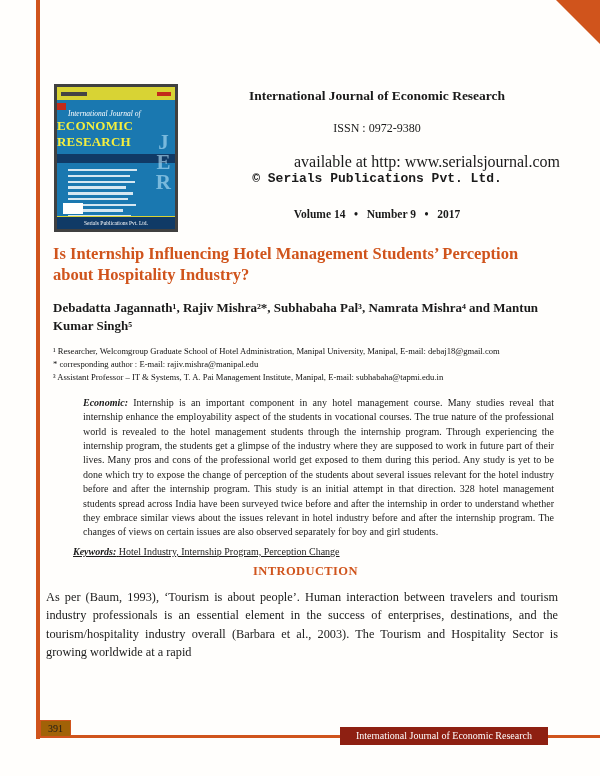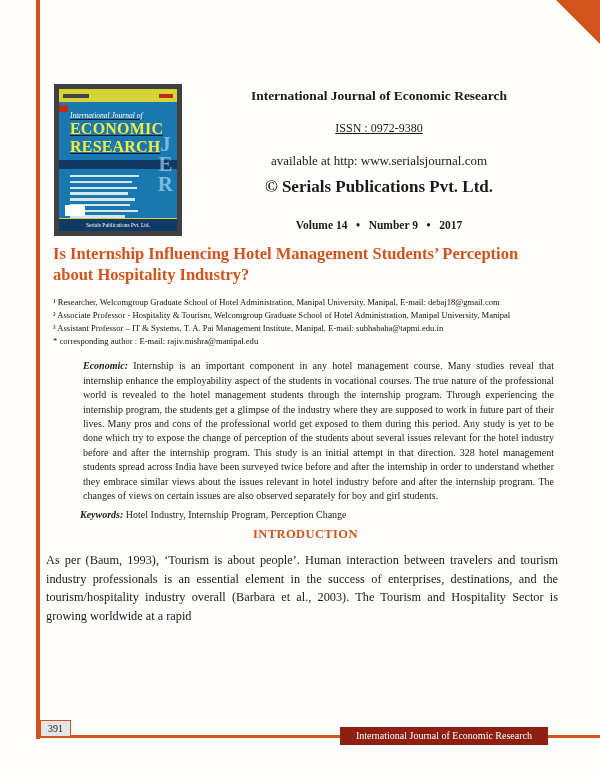--- a/index.html
+++ b/index.html
@@ -8,57 +8,57 @@
     font-family:"Liberation Serif", serif;color:#1a1a1a;
   }
   
   .left-strip{position:absolute;left:36px;top:0;width:4px;height:739px;background:var(--accent,#d0541c);}
   .corner-accent{position:absolute;top:0;right:0;width:0;height:0;
     border-top:44px solid var(--accent,#d0541c);border-left:44px solid transparent;}
   
   .header-row{position:absolute;left:54px;right:40px;top:84px;display:flex;gap:16px;}
   .header-text{flex:1;text-align:center;padding-top:4px;}
   .h-title{font-size:13.5px;font-weight:bold;}
-  .h-issn{margin-top:17px;font-size:12px;text-decoration:underline;}
-  .h-avail{margin-top:17px;font-size:13px;}
-  .h-pub{margin-top:8px;font-size:17px;font-weight:bold;}
+  .h-issn{margin-top:17px;font-size:12px;}
+  .h-avail{margin-top:17px;font-size:16px;text-align:right;}
+  .h-pub{margin-top:0;font-size:13px;font-weight:bold;font-family:Liberation Mono, monospace;}
   .h-vol{margin-top:22px;font-size:11.5px;font-weight:bold;}
   
   .cover{position:relative;width:118px;height:142px;background:var(--cover_blue,#1a78b0);
-    border:5px solid #404040;overflow:hidden;flex-shrink:0;text-decoration:underline;}
+    border:3px solid #404040;overflow:hidden;flex-shrink:0;}
   .cover-topband{height:13px;background:var(--cover_yellow,#d8d334);display:flex;align-items:center;justify-content:space-between;padding:0 4px;}
   .cover-topband .mark{height:4px;background:#444;}
   .cover-topband .mark.red{background:var(--cover_red,#c22b1a);}
   .cover-redblock{position:absolute;left:0;top:16px;width:9px;height:7px;background:var(--cover_red,#c22b1a);}
   .cover-title1{margin-top:9px;color:#ffffff;font-style:italic;font-size:7.5px;padding-left:11px;}
-  .cover-title2{color:#f4ee3f;font-weight:bold;font-size:16px;padding-left:11px;letter-spacing:.2px;}
+  .cover-title2{color:#f4ee3f;font-weight:bold;font-size:13px;letter-spacing:.2px;}
   .cover-navband{margin-top:4px;height:9px;background:var(--cover_navy,#103a66);}
   .cover-lines{margin:6px 0 0 11px;width:72px;}
   .cover-lines .cl{height:2.4px;background:rgba(255,255,255,.82);margin-bottom:3.4px;}
   .cover-jer{position:absolute;right:4px;top:46px;font-weight:bold;font-size:21px;line-height:.95;
     color:rgba(185,228,250,.6);white-space:pre-line;text-align:center;}
   .cover-barcode{position:absolute;bottom:15px;left:6px;width:20px;height:11px;background:#ffffff;}
   .cover-bottom{position:absolute;bottom:0;left:0;right:0;height:12px;background:var(--cover_navy,#103a66);
     color:#ffffff;font-size:5.5px;display:flex;align-items:center;justify-content:center;
     border-top:1.5px solid var(--cover_yellow,#d8d334);}
   
   .article{position:absolute;left:53px;right:42px;top:243px;}
   .a-title{color:var(--accent,#d0541c);font-size:16.5px;font-weight:bold;line-height:1.3;}
   .a-authors{margin-top:13px;font-size:13px;font-weight:bold;line-height:1.4;}
   .a-affils{margin-top:10px;font-size:8.6px;line-height:1.5;color:#111;}
   .a-affils div{padding-left:9px;text-indent:-9px;}
   .a-abstract{margin:12px 4px 0 30px;font-size:10px;line-height:1.44;text-align:justify;}
   .lbl{font-weight:bold;font-style:italic;}
-  .a-keywords{margin:6px 4px 0 27px;font-size:10px;}
+  .a-keywords{margin:6px 4px 0 20px;font-size:10px;text-decoration:underline;}
   .a-heading{margin-top:7px;text-align:center;color:var(--accent,#d0541c);font-weight:bold;font-size:12.5px;letter-spacing:.4px;}
   .a-intro{margin:9px 0 0 -7px;font-size:12.3px;line-height:1.5;text-align:justify;}
   
   .footer-bar{position:absolute;left:36px;right:0;top:735px;height:3px;background:var(--accent,#d0541c);}
   .footer-pagenum{position:absolute;left:40px;top:720px;border:1px solid var(--accent,#d0541c);
-    padding:0 7px;font-size:10px;line-height:15px;background:#e5e5e5;}
+    padding:0 7px;font-size:10px;line-height:15px;background:#a16207;}
   .footer-journal{position:absolute;right:52px;top:727px;height:18px;line-height:18px;
     background:var(--footer_box,#8e2012);color:#ffffff;font-size:10px;padding:0 16px;}
 </style>
 </head>
 <body>
 
 <div class="page">
 
   <div class="left-strip"></div>
   <div class="corner-accent"></div>
@@ -97,26 +97,26 @@
       <div class="h-title">International Journal of Economic Research</div>
       <div class="h-issn">ISSN : 0972-9380</div>
       <div class="h-avail">available at http: www.serialsjournal.com</div>
       <div class="h-pub">© Serials Publications Pvt. Ltd.</div>
       <div class="h-vol">Volume 14&nbsp;&nbsp;&nbsp;•&nbsp;&nbsp;&nbsp;Number 9&nbsp;&nbsp;&nbsp;•&nbsp;&nbsp;&nbsp;2017</div>
     </div>
   </div>
 
   <div class="article">
     <div class="a-title">Is Internship Influencing Hotel Management Students’ Perception about Hospitality Industry?</div>
+    <div class="a-authors">Debadatta Jagannath¹, Rajiv Mishra²*, Subhabaha Pal³, Namrata Mishra⁴ and Mantun Kumar Singh⁵</div>
 
     <div class="a-affils">
       <div>¹ Researcher, Welcomgroup Graduate School of Hotel Administration, Manipal University, Manipal, E-mail: debaj18@gmail.com</div>
-      <div>² Associate Professor - Hospitality &amp; Tourism, Welcomgroup Graduate School of Hotel Administration, Manipal University, Manipal</div>
+      <div>* corresponding author : E-mail: rajiv.mishra@manipal.edu</div>
       <div>³ Assistant Professor – IT &amp; Systems, T. A. Pai Management Institute, Manipal, E-mail: subhabaha@tapmi.edu.in</div>
-      <div>* corresponding author : E-mail: rajiv.mishra@manipal.edu</div>
     </div>
 
     <div class="a-abstract">
       <span class="lbl">Economic:</span>
       <span>Internship is an important component in any hotel management course. Many studies reveal that internship enhance the employability aspect of the students in vocational courses. The true nature of the professional world is revealed to the hotel management students through the internship program. Through experiencing the internship program, the students get a glimpse of the industry where they are supposed to work in future part of their lives. Many pros and cons of the professional world get exposed to them during this period. Any study is yet to be done which try to expose the change of perception of the students about several issues relevant for the hotel industry before and after the internship program. This study is an initial attempt in that direction. 328 hotel management students spread across India have been surveyed twice before and after the internship in order to understand whether they embrace similar views about the issues relevant in hotel industry before and after the internship program. The changes of views on certain issues are also observed separately for boy and girl students.</span>
     </div>
 
     <div class="a-keywords">
       <span class="lbl">Keywords:</span>
       <span>Hotel Industry, Internship Program, Perception Change</span>

